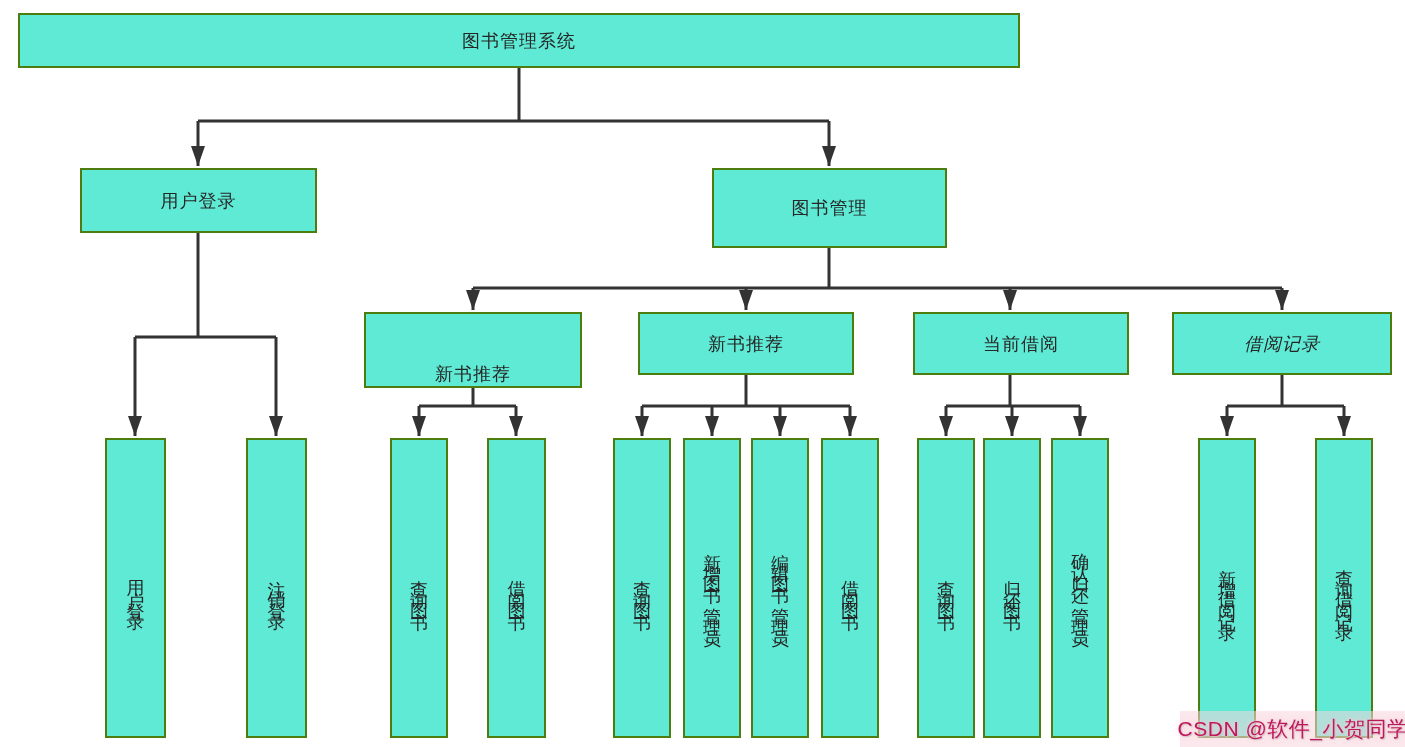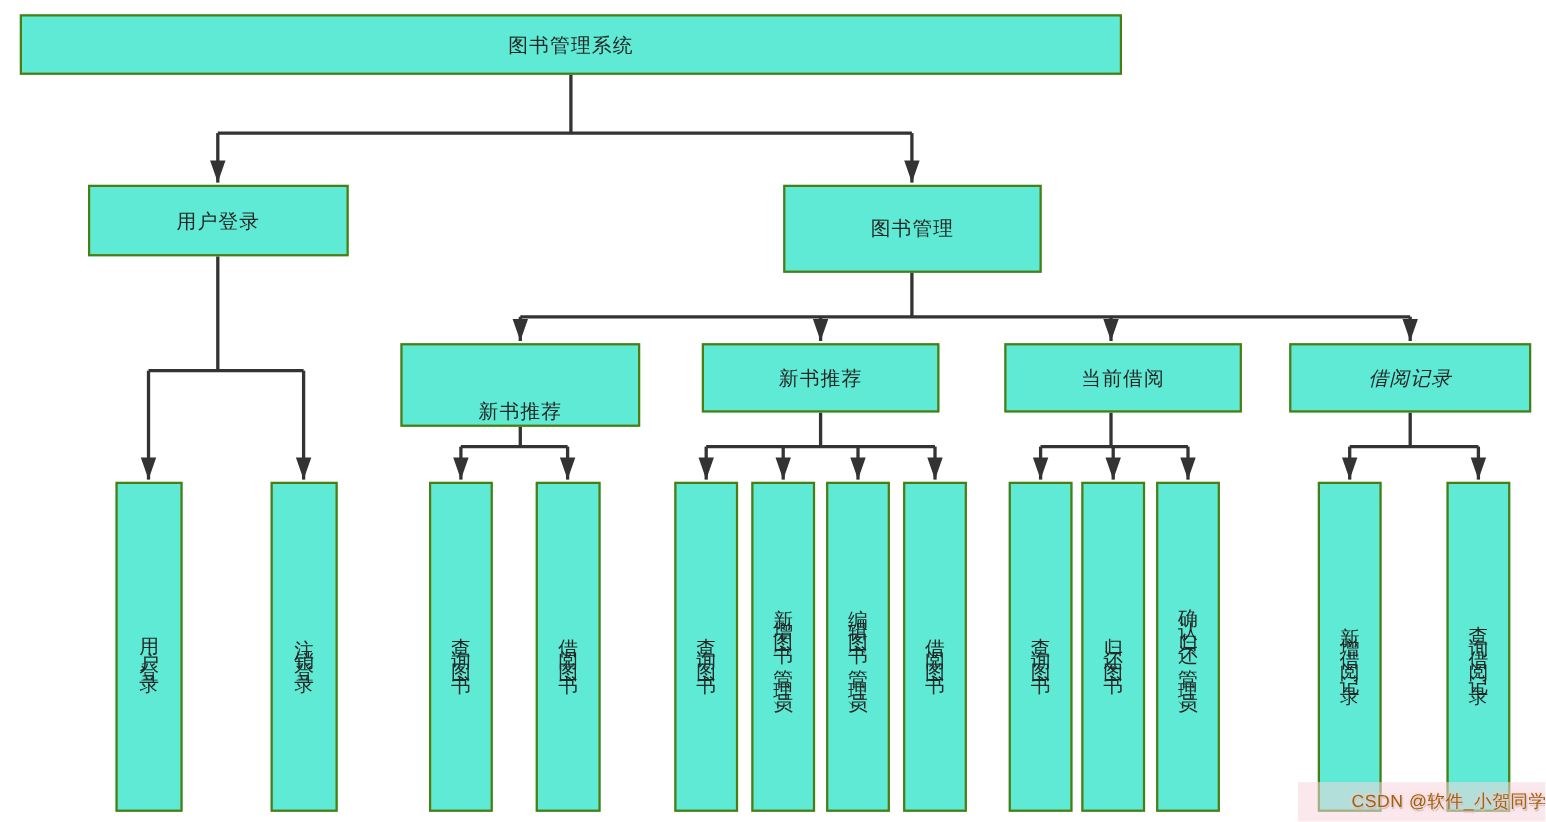--- a/index.html
+++ b/index.html
@@ -57,24 +57,24 @@
   .l-cb-query      {left:917px; width:58px;}
   .l-cb-return     {left:983px; width:58px;}
   .l-cb-confirm    {left:1051px;width:58px;}
   .l-br-add        {left:1198px;width:58px;}
   .l-br-query      {left:1315px;width:58px;}
   .watermark{
     position:absolute;
     left:1180px;top:711px;
     width:226px;height:36px;
     z-index:5;
-    display:flex;align-items:center;justify-content:flex-end;
+    display:flex;align-items:center;justify-content:center;
     background:rgba(248,214,221,0.55);
-    color:#a16207;
-    font-size:16px;
+    color:#be185d;
+    font-size:21px;
     letter-spacing:0.5px;
     white-space:nowrap;
     text-shadow:0 0 2px #f7ccd5,0 0 7px #f7ccd5,1px 1px 1px #bbbbbb;
   }
 </style>
 </head>
 <body>
 
 <div class="page">
 

